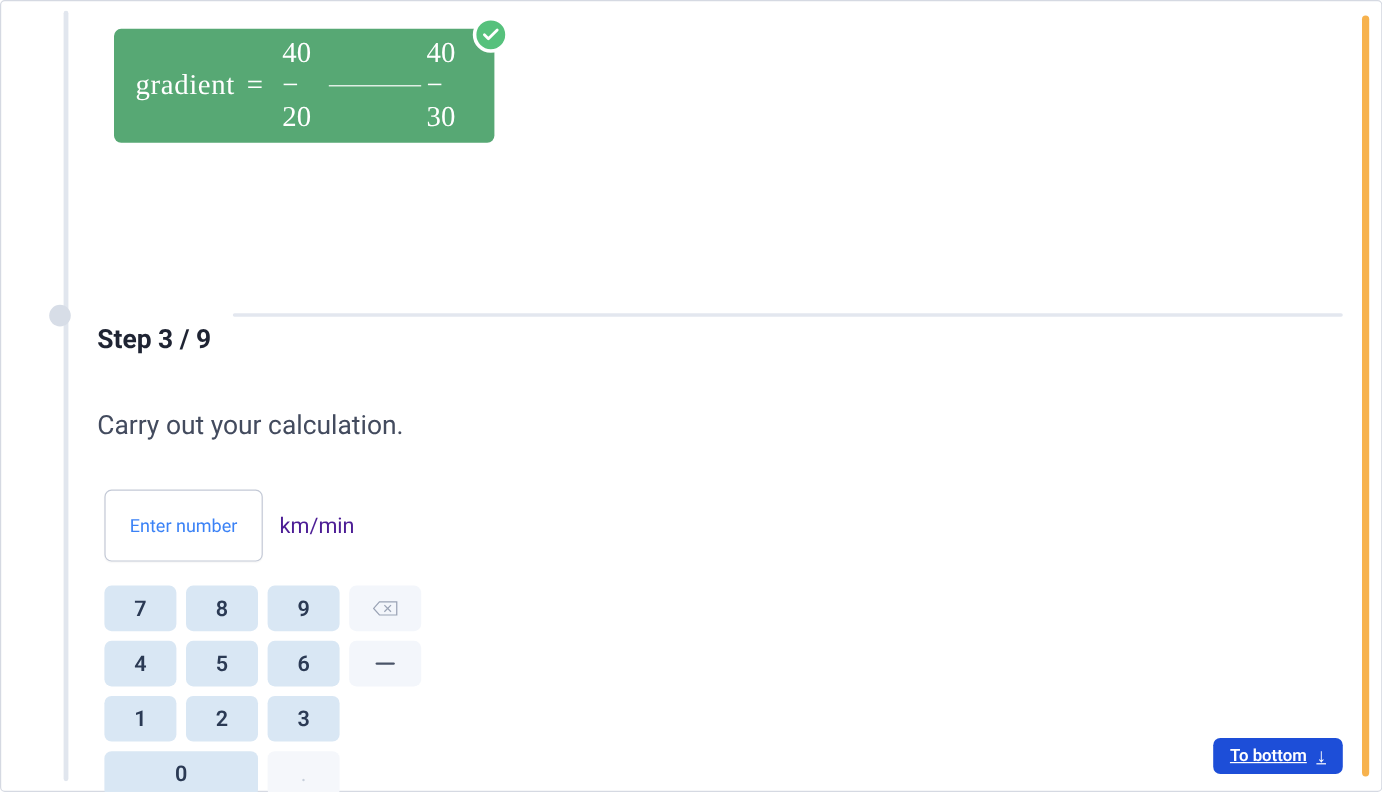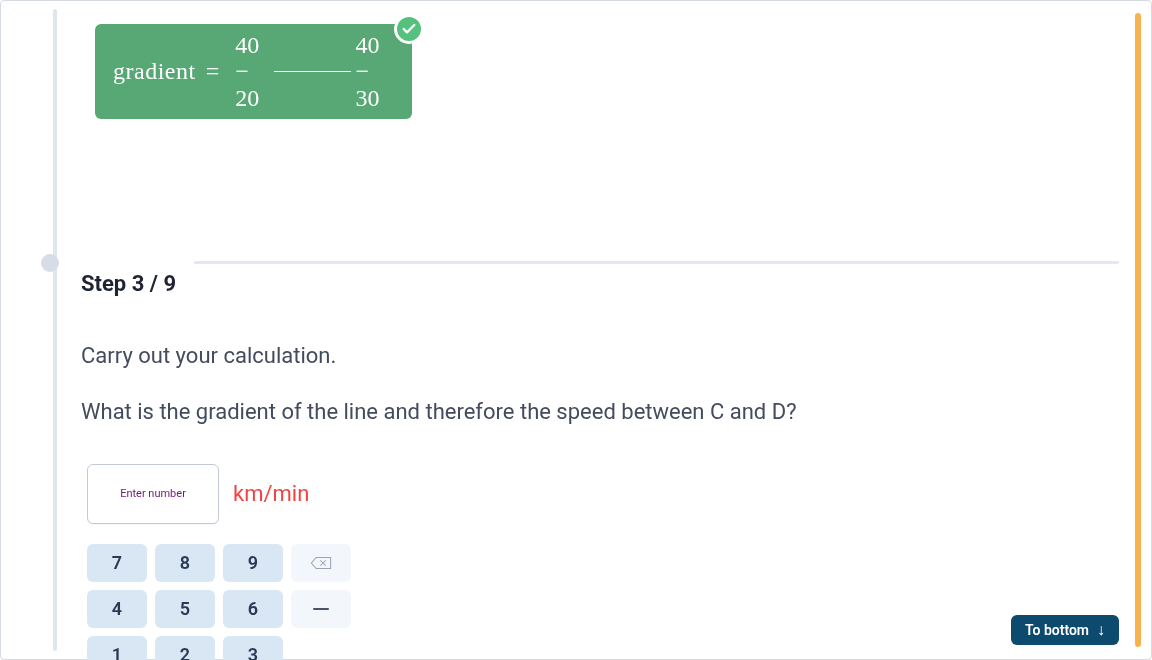--- a/index.html
+++ b/index.html
@@ -106,28 +106,28 @@
 
   .input-row {
     margin-top: 36px;
     display: flex; align-items: center; gap: 14px;
     margin-left: 6px;
   }
   .num-input {
     width: 132px; height: 60px;
     border: 1px solid #c3c9d6;
     border-radius: 6px;
-    font-size: 11px;
+    font-size: 15px;
     text-align: center;
-    color: #701a75;
+    color: #3b82f6;
     display: flex; align-items: center; justify-content: center;
     background: #fff;
     box-shadow: 0 1px 1px rgba(0,0,0,0.03);
   }
-  .unit { font-size: 22px; color: #ef4444; }
+  .unit { font-size: 18px; color: #4c1d95; }
 
   .keypad {
     margin-top: 20px;
     margin-left: 6px;
     display: grid;
     grid-template-columns: repeat(4, 60px);
     grid-auto-rows: 38px;
     gap: 8px;
     width: fit-content;
   }
@@ -144,28 +144,29 @@
   .key.ghost { background: #f3f6fb; color: #9aa3b5; font-weight: 500; }
   .key.wide { grid-column: span 2; }
   .key.faint { background: #f5f7fb; color: #c7cfdb; font-weight: 400; }
   .key .minus { width: 16px; height: 2px; background: #4a5468; border-radius: 1px; }
   .key svg { width: 22px; height: 14px; }
 
   .to-bottom {
     position: absolute;
     right: 32px;
     bottom: 14px;
-    background: #0c4a6e;
+    background: #1d4ed8;
     color: #fff;
     border-radius: 6px;
     padding: 7px 14px;
     font-size: 14px;
     font-weight: 600;
     display: flex; align-items: center; gap: 8px;
     cursor: pointer;
+    text-decoration: underline;
   }
   .to-bottom .arrow { font-size: 16px; line-height: 1; }
 </style>
 </head>
 <body>
 
 <div class="frame">
   <div class="right-bar"></div>
   <div class="timeline-rail"></div>
 
@@ -187,21 +188,20 @@
     </div>
 
     <div class="step-header">
       <span class="step-dot"></span>
       <span class="step-title">Step 3 / 9</span>
       <span class="step-line"></span>
     </div>
 
     <div class="instructions">
       <p>Carry out your calculation.</p>
-      <p>What is the gradient of the line and therefore the speed between C and D?</p>
     </div>
 
     <div class="input-row">
       <div class="num-input">Enter number</div>
       <span class="unit">km/min</span>
     </div>
 
     <div class="keypad">
       <div class="key">7</div>
       <div class="key">8</div>

